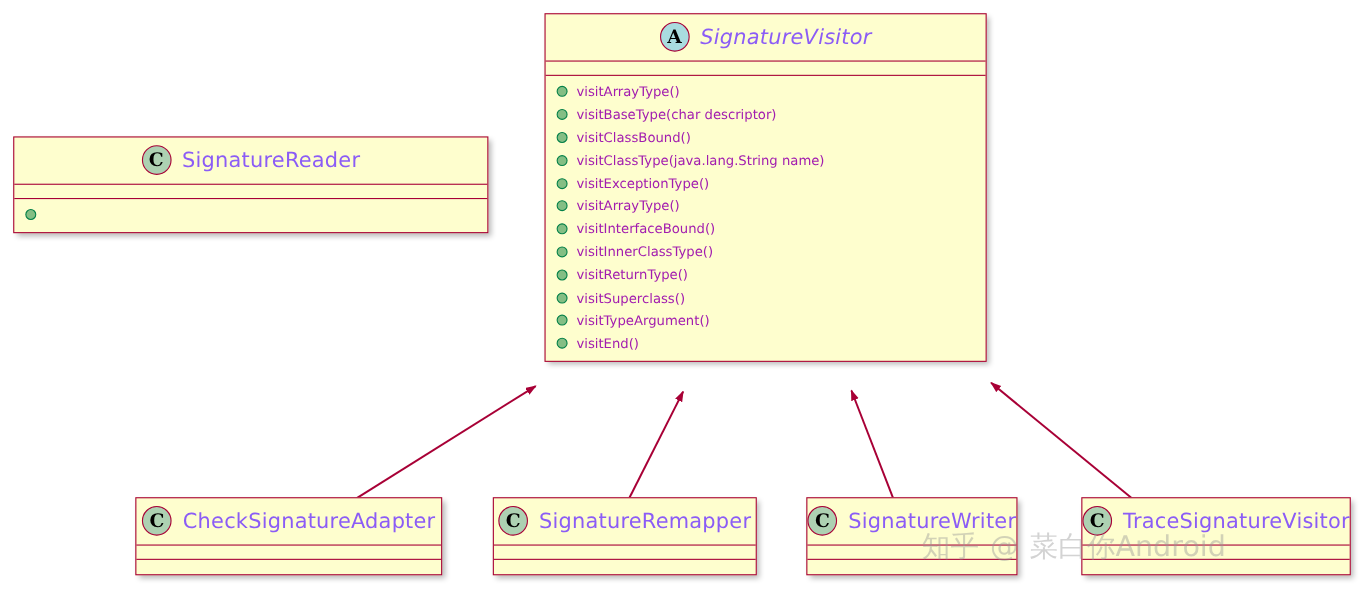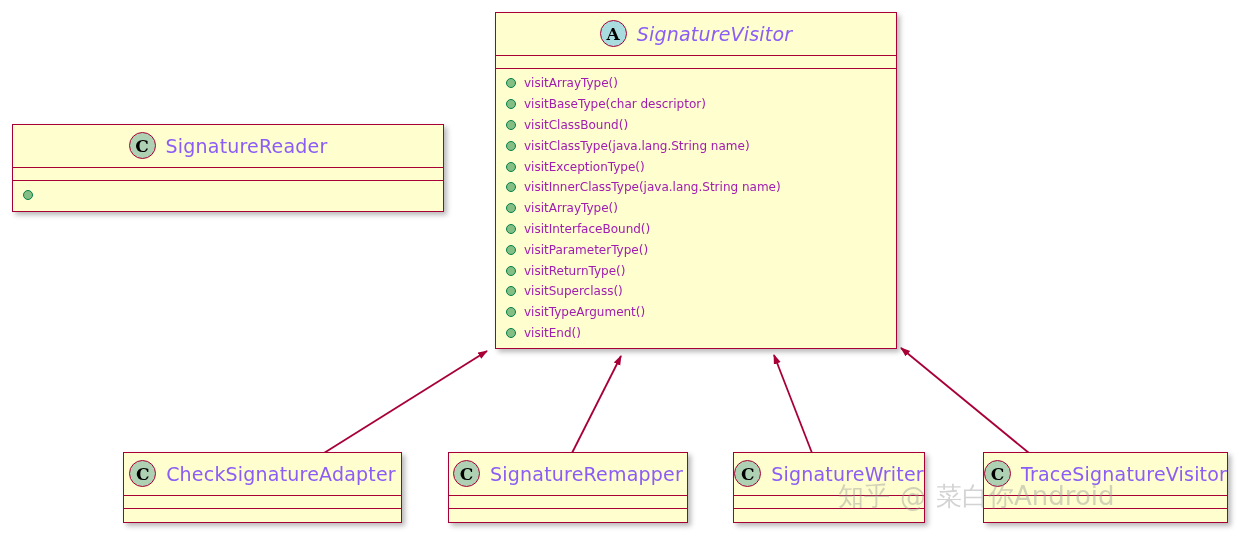--- a/index.html
+++ b/index.html
@@ -120,33 +120,29 @@
       <div class="member">
         <span class="vis"></span>
         <span>visitClassType(java.lang.String name)</span>
       </div>
       <div class="member">
         <span class="vis"></span>
         <span>visitExceptionType()</span>
       </div>
       <div class="member">
         <span class="vis"></span>
-        <span>visitInnerClassType(java.lang.String name)</span>
-      </div>
-      <div class="member">
-        <span class="vis"></span>
         <span>visitArrayType()</span>
       </div>
       <div class="member">
         <span class="vis"></span>
         <span>visitInterfaceBound()</span>
       </div>
       <div class="member">
         <span class="vis"></span>
-        <span>visitParameterType()</span>
+        <span>visitInnerClassType()</span>
       </div>
       <div class="member">
         <span class="vis"></span>
         <span>visitReturnType()</span>
       </div>
       <div class="member">
         <span class="vis"></span>
         <span>visitSuperclass()</span>
       </div>
       <div class="member">

